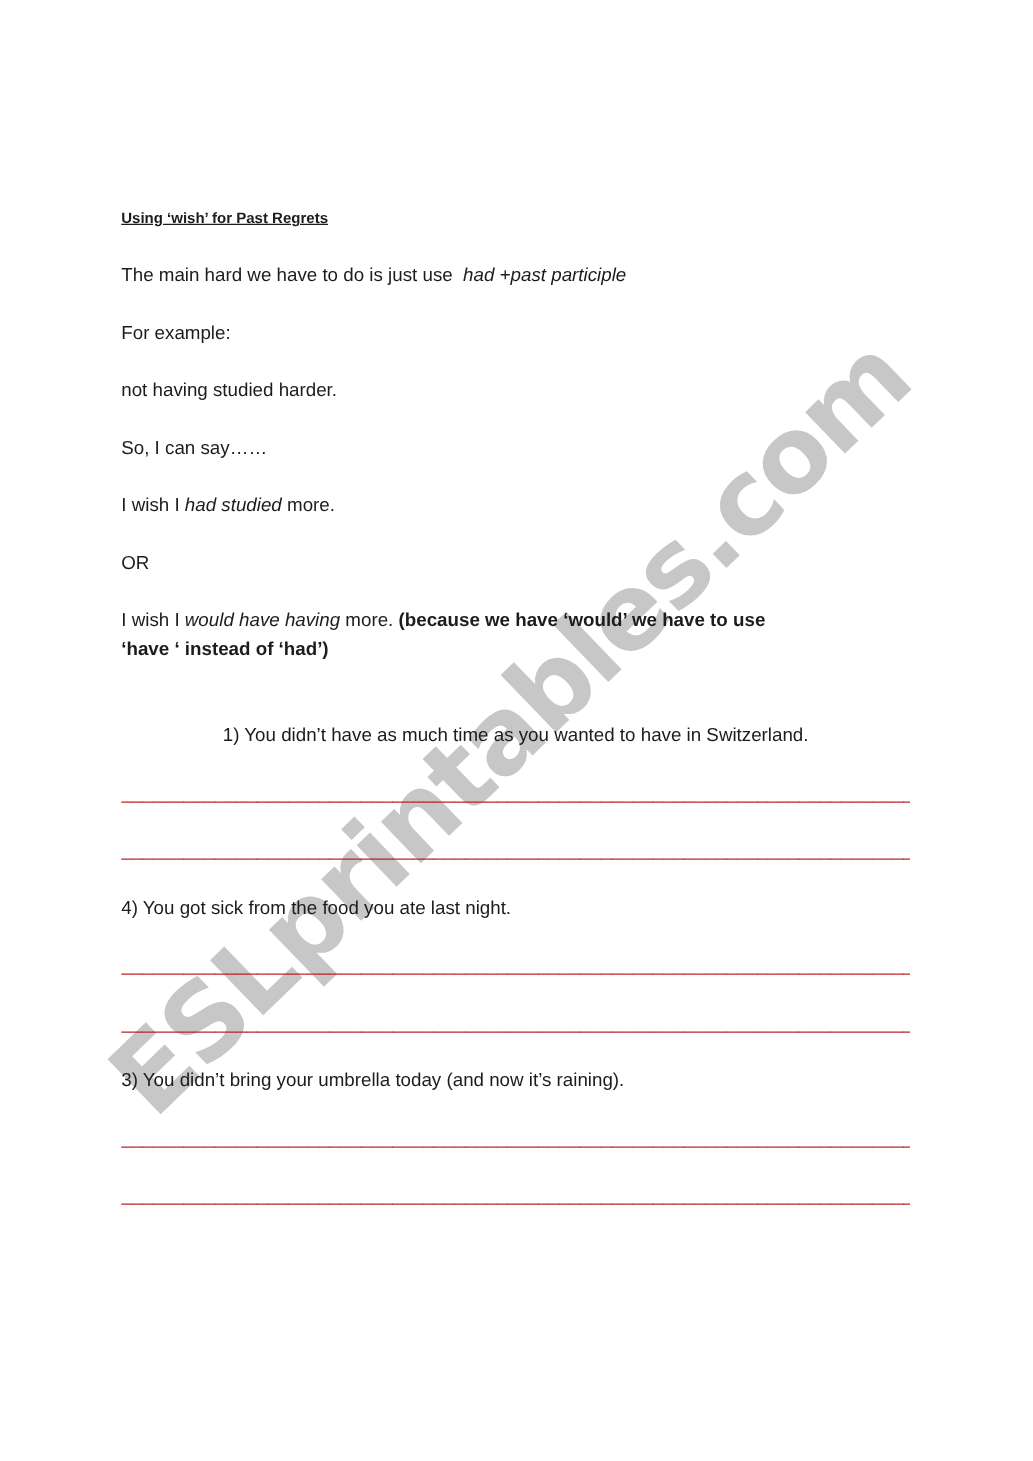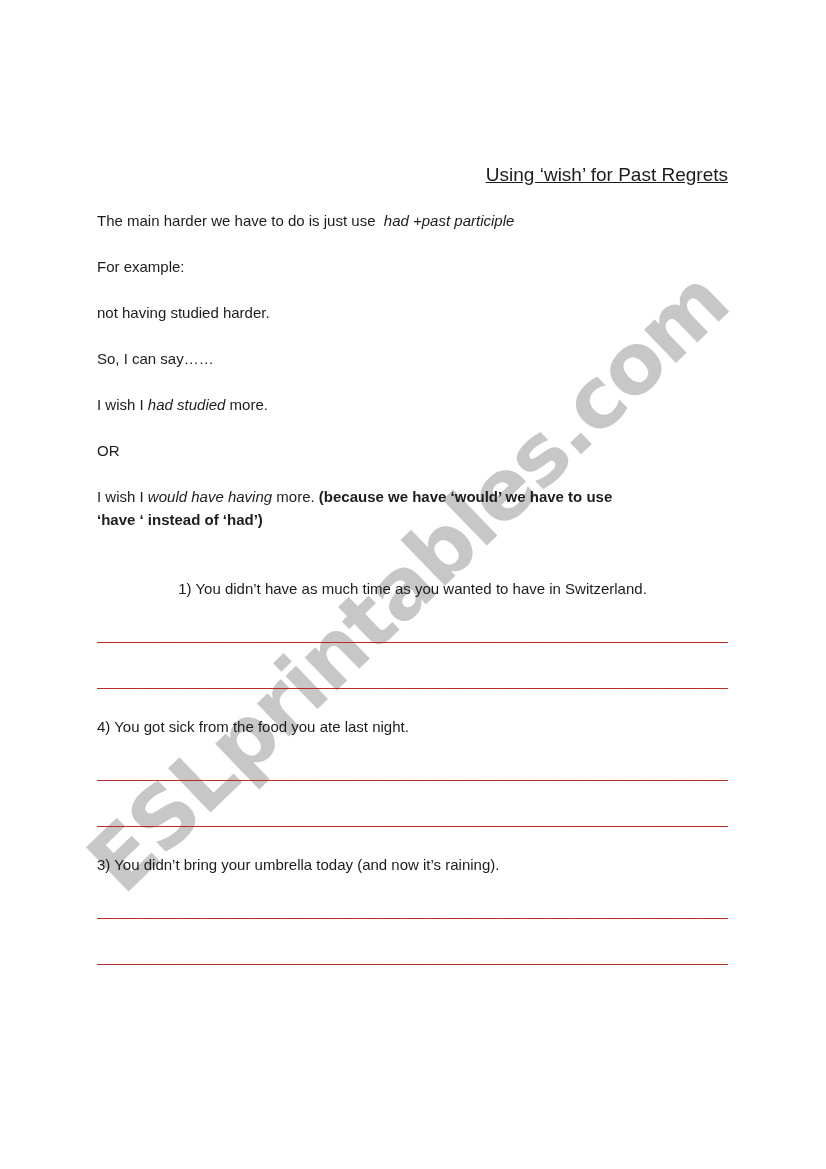--- a/index.html
+++ b/index.html
@@ -31,24 +31,24 @@
   }
   .content {
     position: absolute;
     left: 97px;
     top: 163px;
     width: 631px;
     z-index: 1;
   }
   .content p, .content h1 { margin: 0; white-space: pre-wrap; }
   .title {
-    font-size: 19px;
-    font-weight: normal;
+    font-size: 12px;
+    font-weight: bold;
     line-height: 23px;
-    text-align: right;
+    text-align: left;
   }
   .title .u { text-decoration: underline; }
   .gap1 { margin-top: 23px !important; }
   .gap2 { margin-top: 46px !important; text-align: center; }
   .it { font-style: italic; margin-top: 24px; }
   .bd { font-weight: bold; }
   .answer-line {
     white-space: nowrap !important;
     overflow: hidden;
     width: 631px;
@@ -59,21 +59,21 @@
 <body>
 
 <div class="page">
 
   <div class="watermark">ESLprintables.com</div>
 
   <div class="content">
 
     <h1 class="title"><span class="u">Using ‘wish’ for Past Regrets</span></h1>
 
-    <p class="gap1"><span>The main harder we have to do is just use  </span><span class="it">had +past participle</span></p>
+    <p class="gap1"><span>The main hard we have to do is just use  </span><span class="it">had +past participle</span></p>
 
     <p class="gap1"><span>For example:</span><br><br><span>not having studied harder.</span></p>
 
     <p class="gap1"><span>So, I can say……</span></p>
 
     <p class="gap1"><span>I wish I </span><span class="it">had studied</span><span> more.</span></p>
 
     <p class="gap1">OR</p>
 
     <p class="gap1"><span>I wish I </span><span class="it">would have having</span><span> more. </span><span class="bd">(because we have ‘would’ we have to use</span><br><span class="bd">‘have ‘ instead of ‘had’)</span></p>

